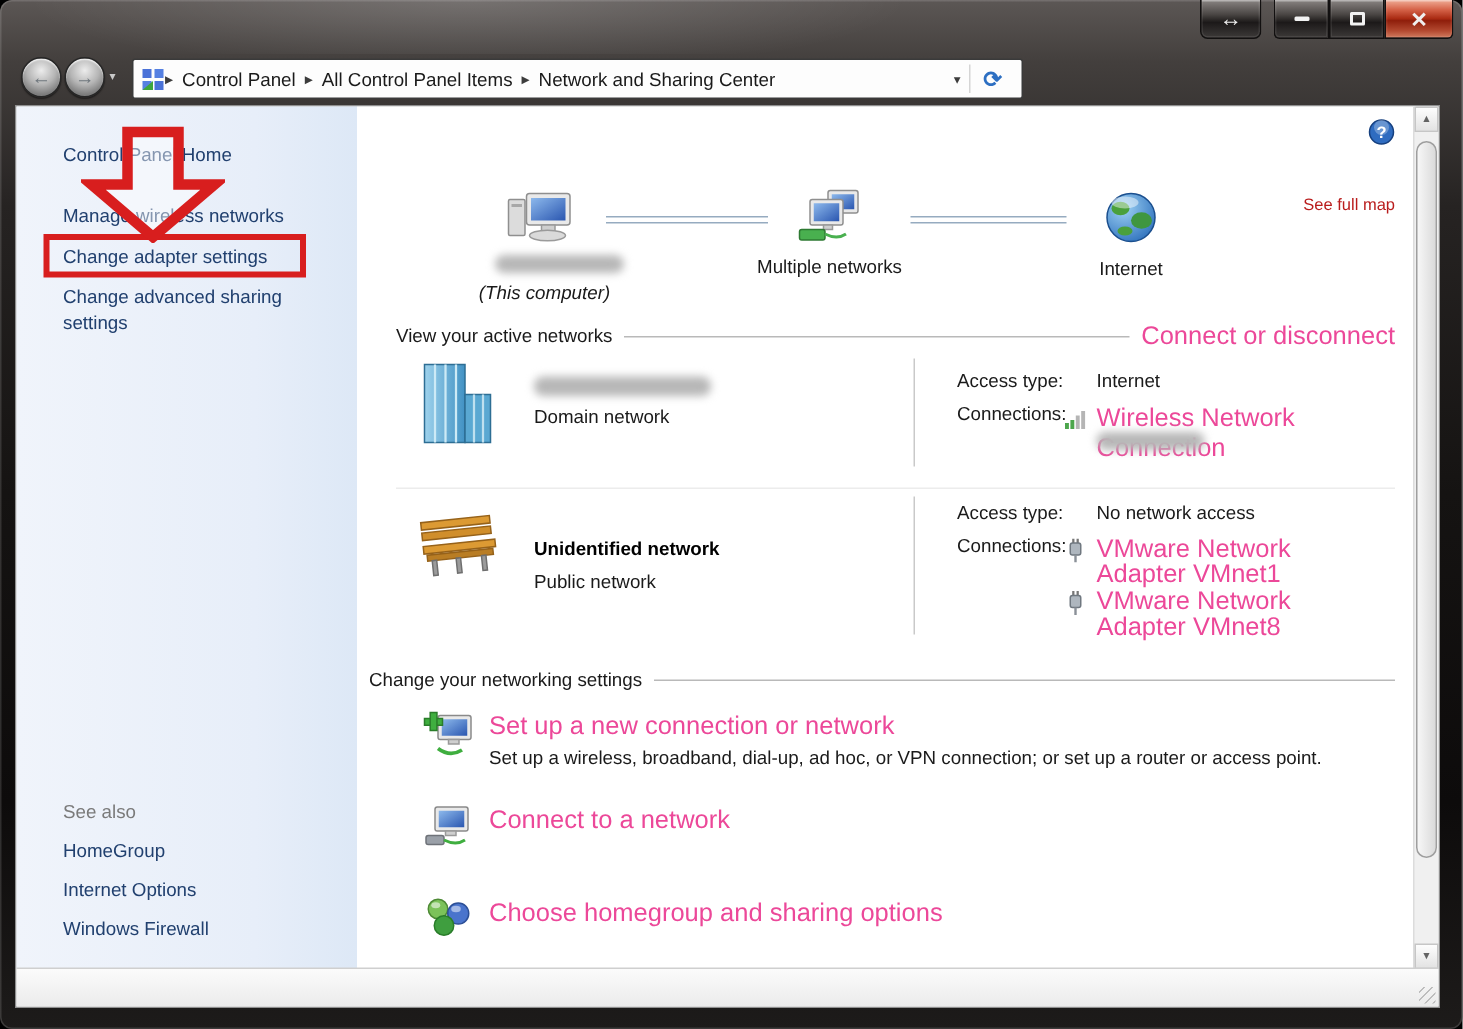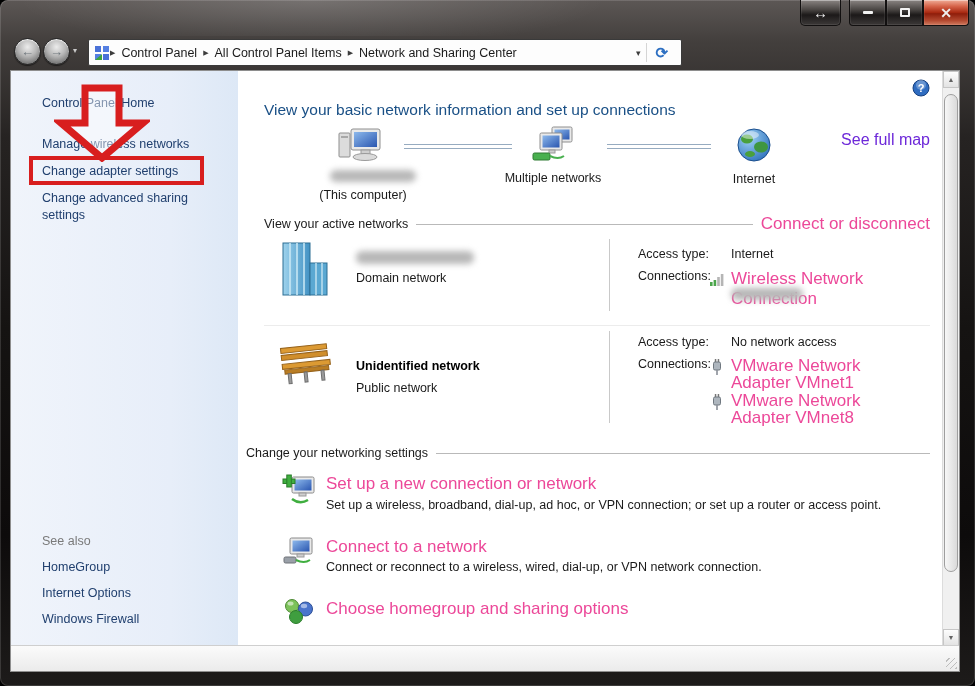--- a/index.html
+++ b/index.html
@@ -73,21 +73,21 @@
   .annotate-box { position:absolute; left:18px; top:85px; width:175px; height:29px;
     border:4px solid #d81e1e; z-index:5; pointer-events:none; }
   .annotate-arrow { position:absolute; left:43px; top:13px; z-index:6; pointer-events:none; }
 
   .main { position:absolute; left:227px; top:0; width:706px; height:575px; background:#fff; }
   .abs { position:absolute; }
   .h1 { font-size:15.5px; color:#1a5086; }
   .txt { font-size:12.5px; color:#1a1a1a; }
   .txt-b { font-size:12.5px; color:#000; font-weight:bold; }
   .link { font-size:17px; color:#ec4899; cursor:pointer; }
-  .maplink { font-size:16px; color:#6d28d9; cursor:pointer; }
+  .maplink { font-size:11px; color:#b91c1c; cursor:pointer; }
   .dblline { height:5px; border-top:1.5px solid #96abc0; border-bottom:1.5px solid #96abc0; }
   .blur-blob { background:#b7b7b7; border-radius:6px; filter:blur(3px); }
   .hdr-row { display:flex; align-items:center; gap:8px; }
   .hdr-line { flex:1; border-top:1px solid #b9b9b9; height:0; }
   .vline { border-left:1px solid #c9c9c9; width:0; }
   .faintline { border-top:1px solid #ececec; height:0; }
   .conn-multi { width:168px; line-height:17px; }
 
   .scrollbar { position:absolute; right:0; top:0; width:17px; height:575px;
     background:#f0f0f0; border-left:1px solid #dcdcdc; }
@@ -179,40 +179,39 @@
     <div class="main">
 
       <div class="abs" style="right:14px; top:8px;">
         <svg width="18" height="18" viewBox="0 0 18 18">
           <circle cx="9" cy="9" r="8" fill="#2f6cc0" stroke="#16407f"></circle>
           <circle cx="9" cy="6" r="5" fill="rgba(255,255,255,0.28)"></circle>
           <text x="9" y="13" text-anchor="middle" font-size="11" font-weight="bold" fill="#fff">?</text>
         </svg>
       </div>
 
-      <div class="abs h1" style="left:26px; top:30px;">View your basic network information and set up connections</div>
 
       <div class="abs" style="left:100px; top:56px;">
         <svg width="44" height="36" viewBox="0 0 44 36">
           <defs>
             <linearGradient id="scr" x1="0" y1="0" x2="1" y2="1">
               <stop offset="0" stop-color="#8db9ec"></stop>
                 <stop offset="1" stop-color="#2a56b0"></stop>
             </linearGradient>
           </defs>
           <rect x="1" y="6" width="11" height="24" rx="1" fill="#dcdcdc" stroke="#8f8f8f"></rect>
           <rect x="3" y="9" width="7" height="2" fill="#a8a8a8"></rect>
           <rect x="13" y="2" width="29" height="21" rx="2" fill="#e9e9e9" stroke="#8f8f8f"></rect>
           <rect x="16" y="5" width="23" height="15" fill="url(#scr)"></rect>
           <rect x="23" y="23" width="9" height="4" fill="#cfcfcf" stroke="#9a9a9a"></rect>
           <ellipse cx="27" cy="30" rx="12" ry="3.5" fill="#dadada" stroke="#9a9a9a"></ellipse>
         </svg>
       </div>
       <div class="abs blur-blob" style="left:92px; top:99px; width:86px; height:12px;"></div>
-      <div class="abs txt" style="left:40px; top:117px; width:170px; text-align:center;">(This computer)</div>
+      <div class="abs txt" style="left:40px; top:117px; width:170px; text-align:center;font-style:italic;">(This computer)</div>
 
       <div class="abs dblline" style="left:166px; top:73px; width:108px;"></div>
 
       <div class="abs" style="left:291px; top:55px;">
         <svg width="48" height="38" viewBox="0 0 48 38">
           <rect x="23" y="1" width="20" height="15" rx="1.5" fill="#e9e9e9" stroke="#8f8f8f"></rect>
           <rect x="25.5" y="3.5" width="15" height="10" fill="url(#scr)"></rect>
           <rect x="11" y="7" width="22" height="17" rx="1.5" fill="#e9e9e9" stroke="#8f8f8f"></rect>
           <rect x="13.5" y="9.5" width="17" height="12" fill="url(#scr)"></rect>
           <rect x="20" y="24" width="6" height="3" fill="#cfcfcf" stroke="#9a9a9a"></rect>
@@ -351,21 +350,20 @@
       <div class="abs" style="left:44px; top:464px;">
         <svg width="34" height="34" viewBox="0 0 34 34">
           <rect x="8" y="3" width="22" height="16" rx="1.5" fill="#e9e9e9" stroke="#8a8a8a"></rect>
           <rect x="10.5" y="5.5" width="17" height="11" fill="url(#scr)"></rect>
           <rect x="15" y="19" width="7" height="3" fill="#cfcfcf" stroke="#9a9a9a"></rect>
           <rect x="2" y="22" width="12" height="6" rx="1.5" fill="#9aa0a8" stroke="#6e7278"></rect>
           <path d="M14 25 q8 4 14 0" fill="none" stroke="#3fae3f" stroke-width="2"></path>
         </svg>
       </div>
       <div class="abs link" style="left:88px; top:466px;">Connect to a network</div>
-      <div class="abs txt" style="left:88px; top:489px;">Connect or reconnect to a wireless, wired, dial-up, or VPN network connection.</div>
 
       <div class="abs" style="left:46px; top:526px;">
         <svg width="30" height="28" viewBox="0 0 30 28">
           <circle cx="8" cy="9" r="6.5" fill="#7cc25a" stroke="#4e8a35"></circle>
           <circle cx="21.5" cy="12" r="7" fill="#4a74cc" stroke="#2c4f96"></circle>
           <circle cx="12" cy="20" r="6.5" fill="#3f9e3f" stroke="#2a7d2a"></circle>
           <ellipse cx="6.5" cy="6.5" rx="3" ry="2" fill="rgba(255,255,255,0.55)"></ellipse>
           <ellipse cx="20" cy="9" rx="3.2" ry="2.2" fill="rgba(255,255,255,0.5)"></ellipse>
         </svg>
       </div>

